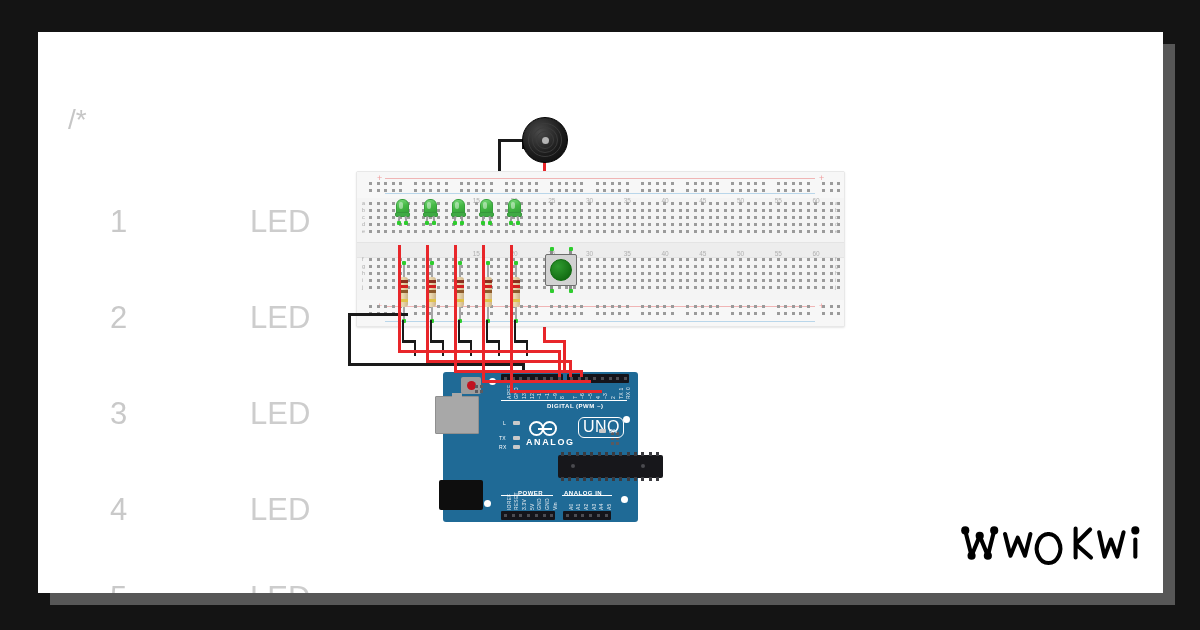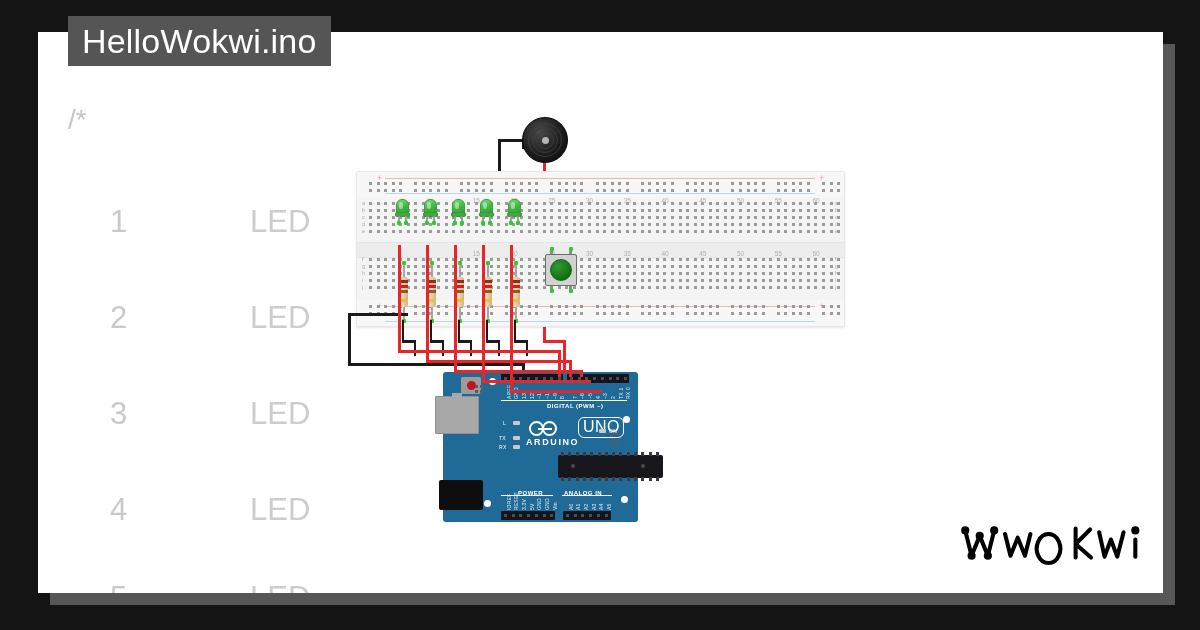--- a/index.html
+++ b/index.html
@@ -1362,21 +1362,21 @@
             <div class="chip-pin" style="position: absolute; left: 212.9px; top: 105px;"></div>
             <div class="chip-dot" style="position: absolute; left: 128px; top: 92px;"></div>
             <div class="chip-dot" style="position: absolute; left: 198px; top: 92px;"></div>
           </div>
 
         <div class="ard-logo">
           <div class="inf" style="left:0;"></div>
           <div class="inf" style="left:13px;"></div>
           <div class="inf-bar"></div>
         </div>
-        <div class="ard-word">ARDUINO</div>
+        <div class="ard-word">ANALOG</div>
         <div class="uno-box"></div>
         <div class="uno-txt">UNO</div>
 
         <div class="sled" style="left:70px;top:49px;"></div>
         <div class="sled-lbl" style="left:60px;top:48px;">L</div>
         <div class="sled" style="left:70px;top:64px;"></div>
         <div class="sled-lbl" style="left:56px;top:63px;">TX</div>
         <div class="sled" style="left:70px;top:73px;"></div>
         <div class="sled-lbl" style="left:56px;top:72px;">RX</div>
         <div class="sled" style="left:156px;top:57px;"></div>
@@ -1447,15 +1447,14 @@
           <circle cx="24" cy="22" r="4.5"></circle>
           <circle cx="15" cy="44" r="4.5"></circle>
           <circle cx="33" cy="44" r="4.5"></circle>
           <circle cx="196" cy="16" r="4.5"></circle>
         </g>
       </svg>
     </div>
 
   </div>
 
-  <div class="title-banner">HelloWokwi.ino</div>
 
 </div>
 
 </body></html>

